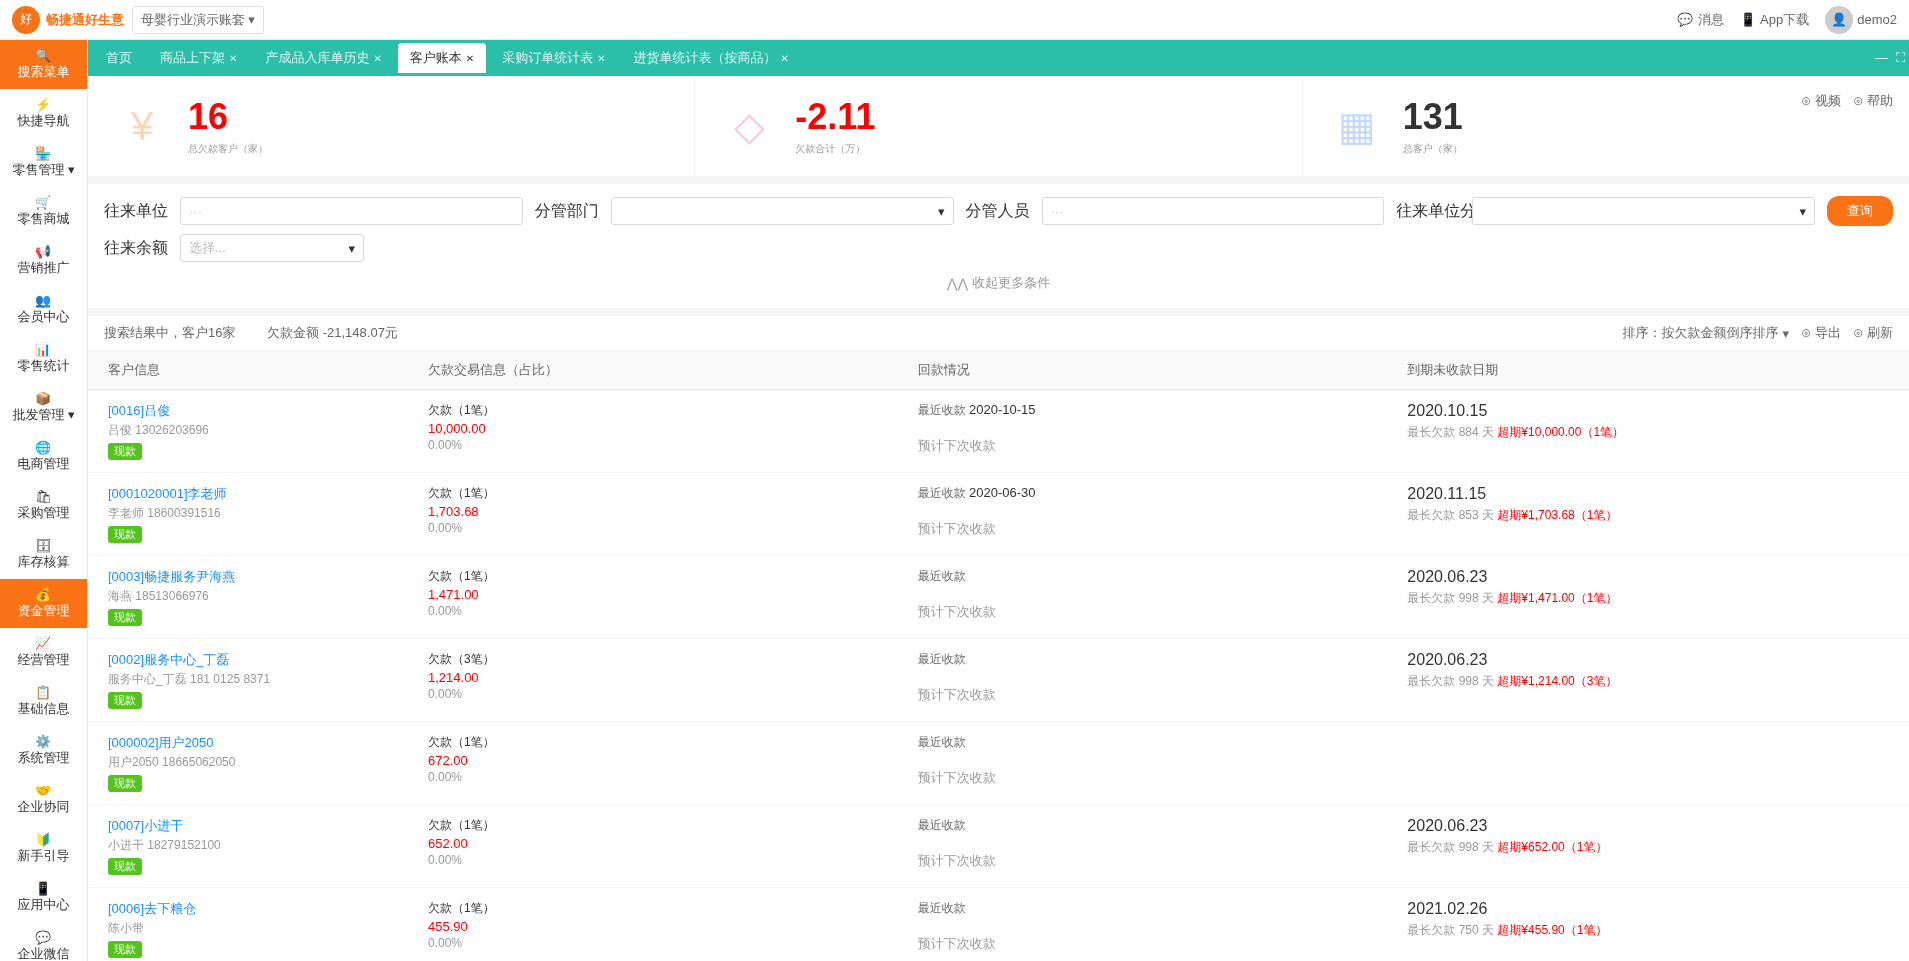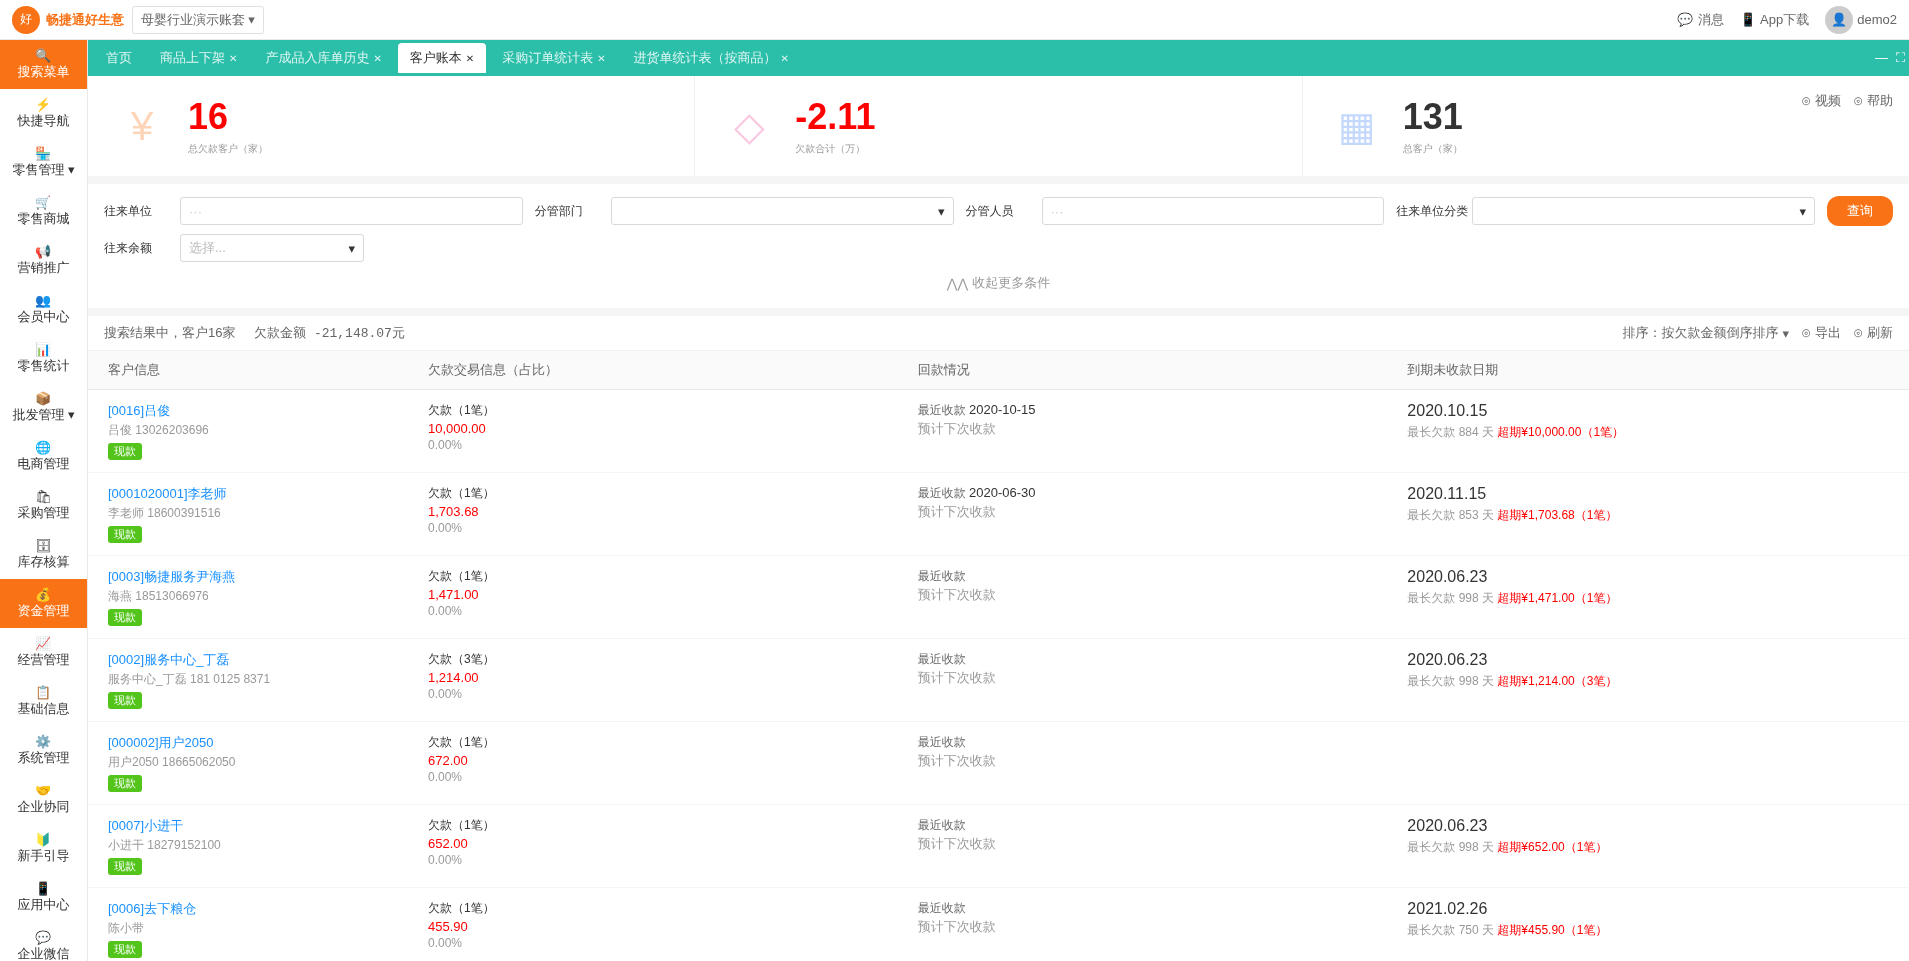--- a/index.html
+++ b/index.html
@@ -50,21 +50,21 @@
     .stat-value { font-size: 36px; font-weight: bold; }
     .stat-value.red { color: #f00; }
     .stat-value.dark { color: #333; }
     .stat-label { font-size: 10px; color: #999; margin-top: 4px; }
     .stat-top-right { position: absolute; top: 16px; right: 16px; font-size: 12px; color: #666; display: flex; gap: 12px; }
 
     
     .filter-area { background: #fff; padding: 12px 16px; margin-bottom: 8px; }
     .filter-row { display: flex; gap: 12px; align-items: center; margin-bottom: 8px; }
     .filter-item { display: flex; align-items: center; gap: 6px; flex: 1; }
-    .filter-label { font-size: 12px; color: #333; white-space: nowrap; width: 70px; }
+    .filter-label { font-size: 16px; color: #333; white-space: nowrap; width: 70px; }
     .filter-input { flex: 1; border: 1px solid #d9d9d9; border-radius: 3px; padding: 4px 8px; font-size: 12px; color: #333; display: flex; align-items: center; justify-content: space-between; min-height: 28px; cursor: pointer; background: white; }
     .filter-input .dots { color: #ccc; }
     .filter-select { flex: 1; border: 1px solid #d9d9d9; border-radius: 3px; padding: 4px 8px; font-size: 12px; color: #333; display: flex; align-items: center; justify-content: space-between; min-height: 28px; cursor: pointer; background: white; }
     .filter-btn-query { background: #f97316; color: white; border: none; border-radius: 12px; padding: 6px 20px; cursor: pointer; font-size: 13px; }
     .collapse-btn { display: flex; align-items: center; gap: 4px; color: #999; font-size: 12px; cursor: pointer; justify-content: center; padding: 4px; }
 
     
     .result-bar { display: flex; align-items: center; justify-content: space-between; padding: 8px 16px; background: #fff; border-bottom: 1px solid #f0f0f0; font-size: 12px; color: #666; }
     .result-bar-right { display: flex; align-items: center; gap: 12px; color: #666; }
     .sort-btn { display: flex; align-items: center; gap: 4px; cursor: pointer; }
@@ -76,21 +76,21 @@
     .cell { padding: 0 4px; }
     .customer-name { color: #1890ff; font-size: 13px; cursor: pointer; }
     .customer-info { font-size: 12px; color: #999; margin-top: 2px; }
     .badge { display: inline-block; padding: 1px 6px; border-radius: 3px; font-size: 11px; margin-top: 4px; }
     .badge-green { background: #52c41a; color: white; }
     .debt-count { font-size: 12px; color: #333; }
     .debt-amount { color: #f00; font-size: 13px; font-weight: 500; margin-top: 2px; }
     .debt-percent { font-size: 12px; color: #999; margin-top: 2px; }
     .collection-info { font-size: 12px; color: #666; }
     .collection-date { color: #333; }
-    .collection-next { color: #999; margin-top: 1px; }
+    .collection-next { color: #999; margin-top: 18px; }
     .overdue-date { font-size: 16px; color: #333; }
     .overdue-days { font-size: 12px; color: #999; margin-top: 4px; }
     .overdue-amount { color: #f00; font-size: 12px; cursor: pointer; }
   </style>
 </head>
 <body>
 
 <div class="app">
 
   <div class="topbar">
@@ -305,21 +305,21 @@
           </div>
           <div class="collapse-btn">
             <span>⋀⋀</span>
             <span>收起更多条件</span>
           </div>
         </div>
 
         <div class="result-bar">
           <div>
             <span>搜索结果中，客户16家</span>
-            <span style="margin-left:15px;font-family:Liberation Mono, monospace;">欠款金额 -21,148.07元</span>
+            <span style="margin-left:28px;">欠款金额 -21,148.07元</span>
           </div>
           <div class="result-bar-right">
             <div class="sort-btn">
               <span>排序：按欠款金额倒序排序</span>
               <span>▾</span>
             </div>
             <div style="cursor:pointer;">
               <span>⊙</span>
               <span>导出</span>
             </div>

